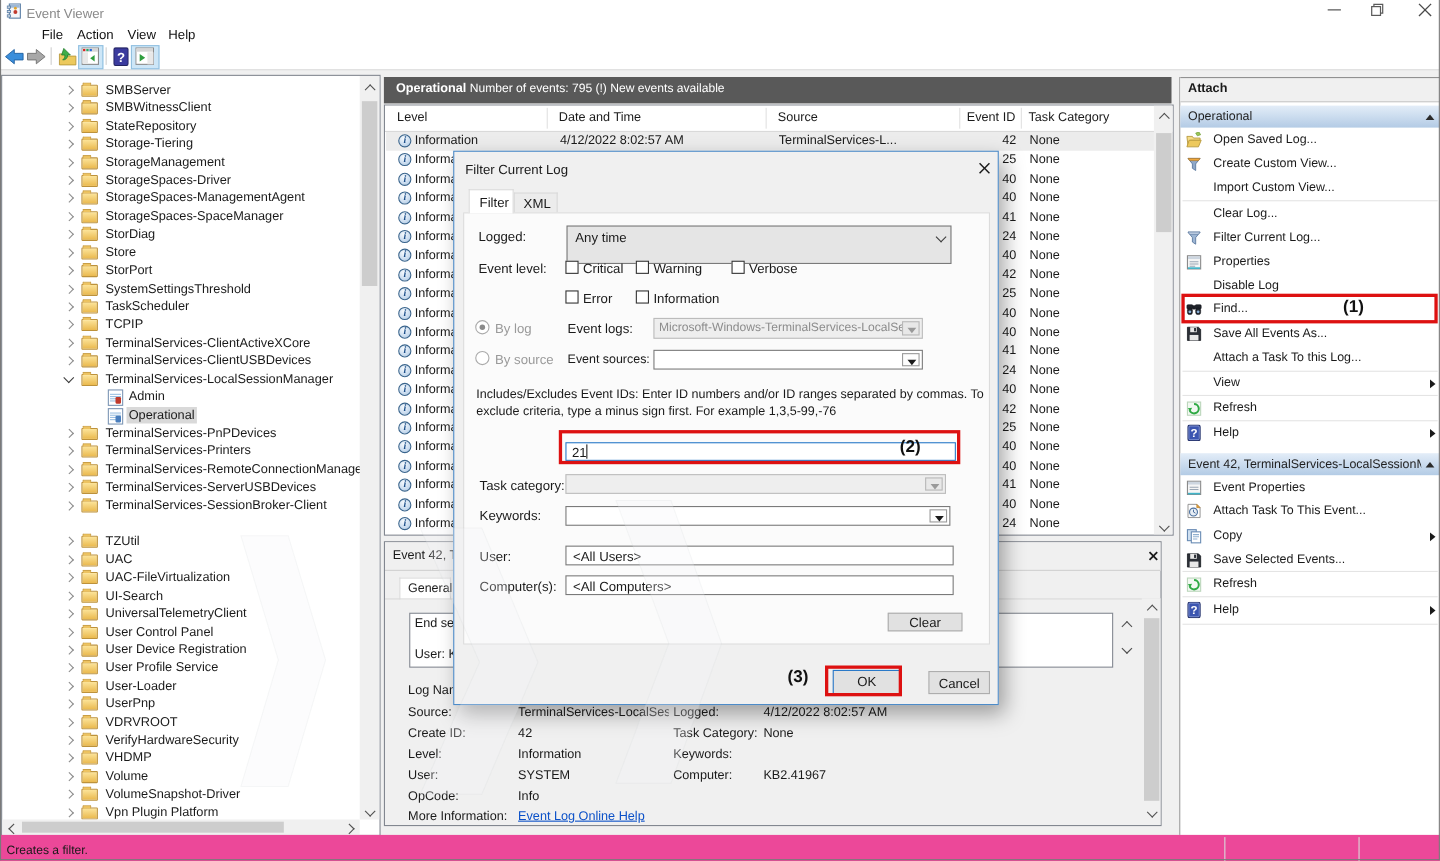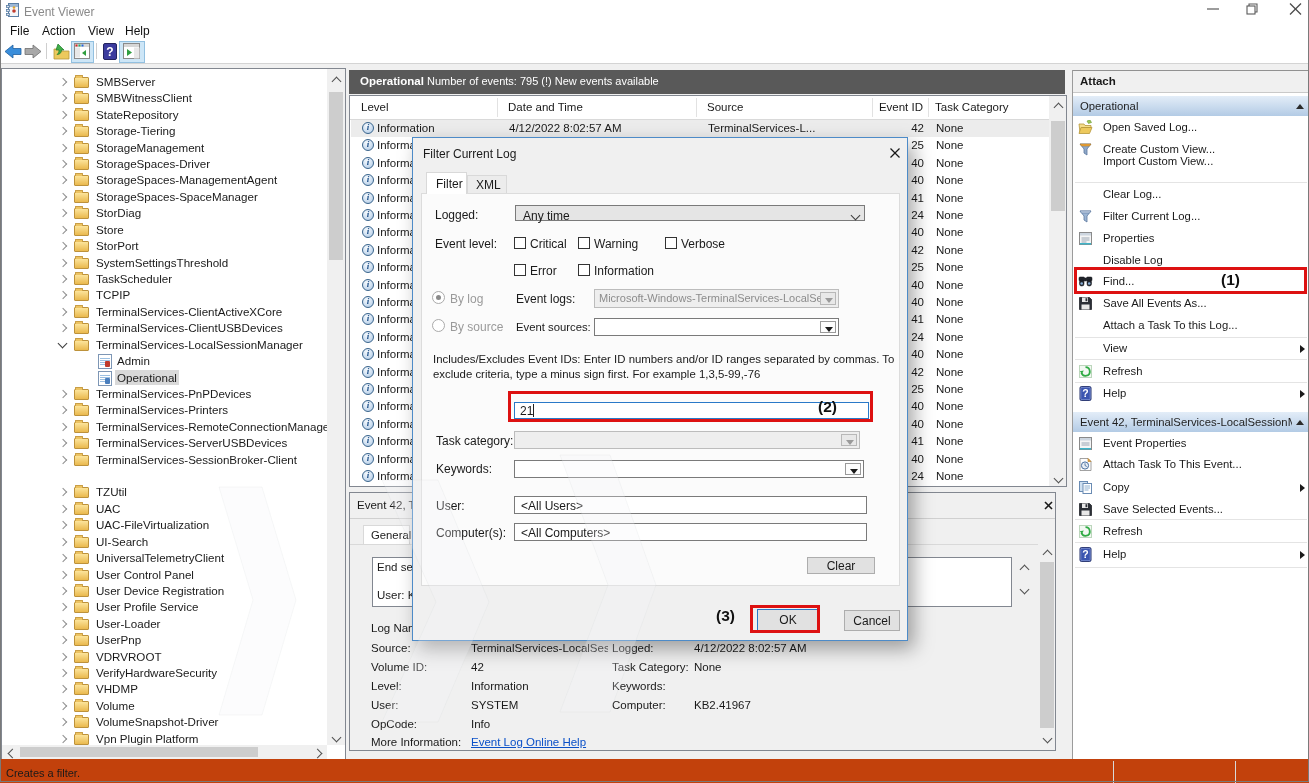--- a/index.html
+++ b/index.html
@@ -4,21 +4,21 @@
 <style>
   html,body{margin:0;padding:0;}
   body{width:1309px;height:783px;position:relative;overflow:hidden;
        font-family:"Liberation Sans",sans-serif;background:#fff;color:#1a1a1a;
        -webkit-font-smoothing:antialiased;}
   .abs{position:absolute;}
   
   #titlebar{left:0;top:0;width:1309px;height:22px;background:#fff;}
   #title-text{left:24px;top:5px;font-size:12px;color:#8a8a8a;}
   #menubar{left:0;top:22px;width:1309px;height:18px;background:#fff;font-size:12px;color:#111;}
-  .menu-item{position:absolute;top:2px;}
+  .menu-item{position:absolute;top:2px;margin-left:28px;}
   #toolbar{left:0;top:40px;width:1309px;height:23px;background:#fff;border-bottom:1px solid #d4d4d4;}
   .tsep{position:absolute;top:3px;width:1px;height:16px;background:#cfcfcf;}
   .tsel{position:absolute;background:#cde6f7;border:1px solid #92c0e0;}
   
   #mainbg{left:0;top:64px;width:1309px;height:695px;background:#f0f0f0;}
   #winborder{left:0;top:0;width:1307px;height:781px;border:1px solid #7a7a7a;border-top:none;pointer-events:none;z-index:70;}
   
   #tree{left:1px;top:68px;width:345px;height:692px;background:#fff;border:1px solid #828790;box-sizing:border-box;overflow:hidden;}
   .trow{position:absolute;left:0;width:340px;height:16px;font-size:11.6px;white-space:nowrap;}
   .trow .lbl{position:absolute;top:1px;}
@@ -49,21 +49,21 @@
   #actions{left:1072px;top:70px;width:237px;height:689px;background:#fff;border-left:1px solid #9b9b9b;box-sizing:border-box;}
   #actions-title{position:absolute;left:0;top:0;width:236px;height:23px;background:#f0f0f0;border-top:1px solid #919191;border-bottom:1px solid #c9c9c9;box-sizing:border-box;}
   .sect-hdr{position:absolute;left:0;width:236px;height:20px;background:linear-gradient(#e3edf8,#b3cbe5);font-size:11.3px;color:#1f1f1f;line-height:20px;white-space:nowrap;overflow:hidden;}
   .sect-hdr .up{position:absolute;right:5px;top:8px;width:0;height:0;border-left:4.5px solid transparent;border-right:4.5px solid transparent;border-bottom:5px solid #2b2b2b;}
   .arow{position:absolute;left:0;width:236px;height:22px;font-size:11.3px;white-space:nowrap;}
   .arow .txt{position:absolute;left:30px;top:4px;}
   .arow .fly{position:absolute;right:4px;top:7px;width:0;height:0;border-top:4.5px solid transparent;border-bottom:4.5px solid transparent;border-left:5px solid #1a1a1a;}
   .asep{position:absolute;left:2px;width:232px;height:1px;background:#e4e4e4;}
   .aicon{position:absolute;left:5px;top:3px;width:15px;height:15px;}
   
-  #statusbar{left:0;top:759px;width:1309px;height:24px;background:#c2410c;font-size:11px;}
+  #statusbar{left:0;top:759px;width:1309px;height:24px;background:#ec4899;font-size:11px;}
   
   #dialog{left:412px;top:137px;width:496px;height:504px;background:#f0f0f0;border:1px solid #4d8bc8;box-sizing:border-box;z-index:10;box-shadow:6px 8px 18px rgba(0,0,0,0.35);font-size:12px;}
   .combo{position:absolute;background:#e5e5e5;border:1px solid #7a7a7a;box-sizing:border-box;}
   .combo-white{position:absolute;background:#fff;border:1px solid #7a7a7a;box-sizing:border-box;}
   .combo-dis{position:absolute;background:#eeeeee;border:1px solid #bcbcbc;box-sizing:border-box;}
   .ddbtn{position:absolute;right:2px;top:2px;bottom:2px;width:16px;background:#f2f2f2;border:1px solid #b8b8b8;box-sizing:border-box;}
   .dda{position:absolute;left:4px;top:5px;width:0;height:0;border-left:4px solid transparent;border-right:4px solid transparent;border-top:5px solid #1a1a1a;}
   .cb{position:absolute;width:12px;height:12px;background:#fff;border:1px solid #333;box-sizing:border-box;}
   .radio{position:absolute;width:13px;height:13px;border-radius:50%;background:#fff;border:1px solid #aaa;box-sizing:border-box;}
   .btn{position:absolute;background:#e1e1e1;border:1px solid #adadad;box-sizing:border-box;text-align:center;font-size:12px;}
@@ -524,21 +524,21 @@
       <span class="abs" style="left:4px;top:31px;font-size:11.5px;white-space:nowrap">User: KB</span>
       <span class="g-up" style="left:648px;top:8px"></span>
       <span class="g-down" style="left:648px;top:28px"></span>
     </div>
 <span class="abs" style="left:21px;top:129px;font-size:11.5px">Log Name:</span>
 <span class="abs" style="left:121px;top:129px;font-size:11.5px;white-space:nowrap">Microsoft-Windows-TerminalSe</span>
 <span class="abs" style="left:21px;top:149px;font-size:11.5px">Source:</span>
 <span class="abs" style="left:121px;top:149px;font-size:11.5px;white-space:nowrap"><span style="display:inline-block;width:137px;overflow:hidden;white-space:nowrap">TerminalServices-LocalSessio</span></span>
 <span class="abs" style="left:262px;top:149px;font-size:11.5px">Logged:</span>
 <span class="abs" style="left:344px;top:149px;font-size:11.5px;white-space:nowrap">4/12/2022 8:02:57 AM</span>
-<span class="abs" style="left:21px;top:168px;font-size:11.5px">Volume ID:</span>
+<span class="abs" style="left:21px;top:168px;font-size:11.5px">Create ID:</span>
 <span class="abs" style="left:121px;top:168px;font-size:11.5px;white-space:nowrap">42</span>
 <span class="abs" style="left:262px;top:168px;font-size:11.5px">Task Category:</span>
 <span class="abs" style="left:344px;top:168px;font-size:11.5px;white-space:nowrap">None</span>
 <span class="abs" style="left:21px;top:187px;font-size:11.5px">Level:</span>
 <span class="abs" style="left:121px;top:187px;font-size:11.5px;white-space:nowrap">Information</span>
 <span class="abs" style="left:262px;top:187px;font-size:11.5px">Keywords:</span>
 <span class="abs" style="left:344px;top:187px;font-size:11.5px;white-space:nowrap"></span>
 <span class="abs" style="left:21px;top:206px;font-size:11.5px">User:</span>
 <span class="abs" style="left:121px;top:206px;font-size:11.5px;white-space:nowrap">SYSTEM</span>
 <span class="abs" style="left:262px;top:206px;font-size:11.5px">Computer:</span>
@@ -566,21 +566,21 @@
       </svg>
       <span class="txt">Open Saved Log...</span>
     </div>
 <div class="arow" style="top:69px">
       <svg class="aicon" width="15" height="15" viewBox="0 0 15 15">
         <path d="M2 2 h11 l-4 5 v6 l-3 -2 v-4 Z" fill="#8fa8c8" stroke="#5a779e" stroke-width="0.8"></path>
         <path d="M2 2 h11 l-1.5 2 h-8 Z" fill="#f0a63a" stroke="#b67a20" stroke-width="0.6"></path>
       </svg>
       <span class="txt">Create Custom View...</span>
     </div>
-<div class="arow" style="top:81px">
+<div class="arow" style="top:91px">
       <span class="txt">Import Custom View...</span>
     </div>
 <div class="arow" style="top:113.5px">
       <span class="txt">Clear Log...</span>
     </div>
 <div class="arow" style="top:135.5px">
       <svg class="aicon" width="15" height="15" viewBox="0 0 15 15">
         <path d="M2 2 h11 l-4 5 v6 l-3 -2 v-4 Z" fill="#9db6d4" stroke="#5a779e" stroke-width="0.8"></path>
         <path d="M2 2 h11 l-1.5 2 h-8 Z" fill="#c8d6e8" stroke="#5a779e" stroke-width="0.6"></path>
       </svg>
@@ -729,21 +729,21 @@
       <line x1="10.5" y1="1.5" x2="1.5" y2="10.5" stroke="#1a1a1a" stroke-width="1.3"></line>
     </svg>
 <div class="abs" style="left:13px;top:34px;width:41px;height:22px;background:#fff;border:1px solid #d9d9d9;border-bottom:none;box-sizing:border-box;z-index:2">
       <span class="abs" style="left:9px;top:4px">Filter</span>
     </div>
 <div class="abs" style="left:54px;top:37px;width:40px;height:19px;background:#ececec;border:1px solid #d9d9d9;border-bottom:none;box-sizing:border-box">
       <span class="abs" style="left:8px;top:2px">XML</span>
     </div>
 <div class="abs" style="left:8px;top:55px;width:479px;height:393px;background:#fbfbfb;border:1px solid #dcdcdc;box-sizing:border-box"></div>
 <span class="abs" style="left:22px;top:70px">Logged:</span>
-<div class="combo" style="left:102px;top:67px;width:350px;height:16px">
+<div class="combo" style="left:102px;top:67px;width:350px;height:35px">
       <span class="abs" style="left:7px;top:3px">Any time</span>
       <span class="g-down" style="left:336px;top:6px;border-color:#3c3c3c;border-width:1.2px 1.2px 0 0"></span>
     </div>
 <span class="abs" style="left:22px;top:99px">Event level:</span>
 <span class="cb" style="left:101px;top:99px"></span>
     <span class="abs" style="left:117px;top:99px">Critical</span>
 <span class="cb" style="left:165px;top:99px"></span>
     <span class="abs" style="left:181px;top:99px">Warning</span>
 <span class="cb" style="left:252px;top:99px"></span>
     <span class="abs" style="left:268px;top:99px">Verbose</span>

